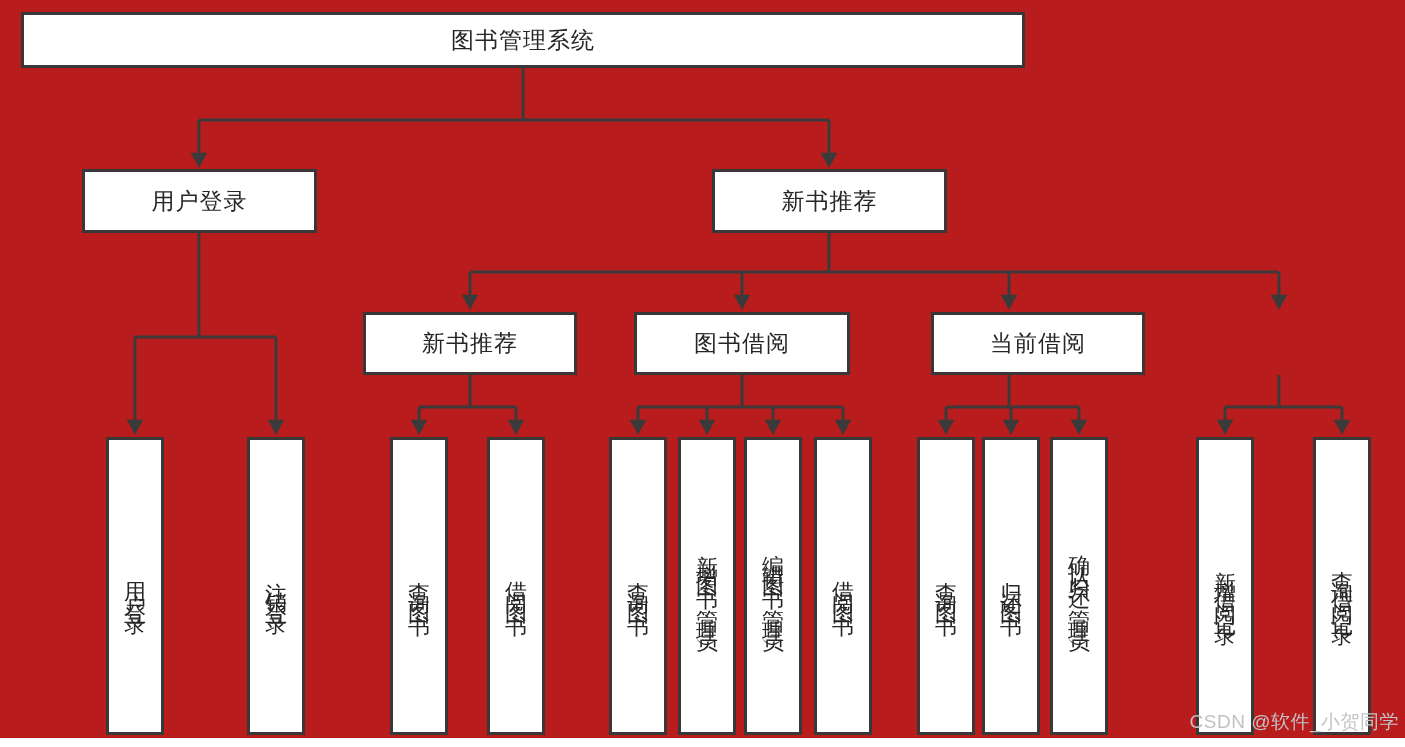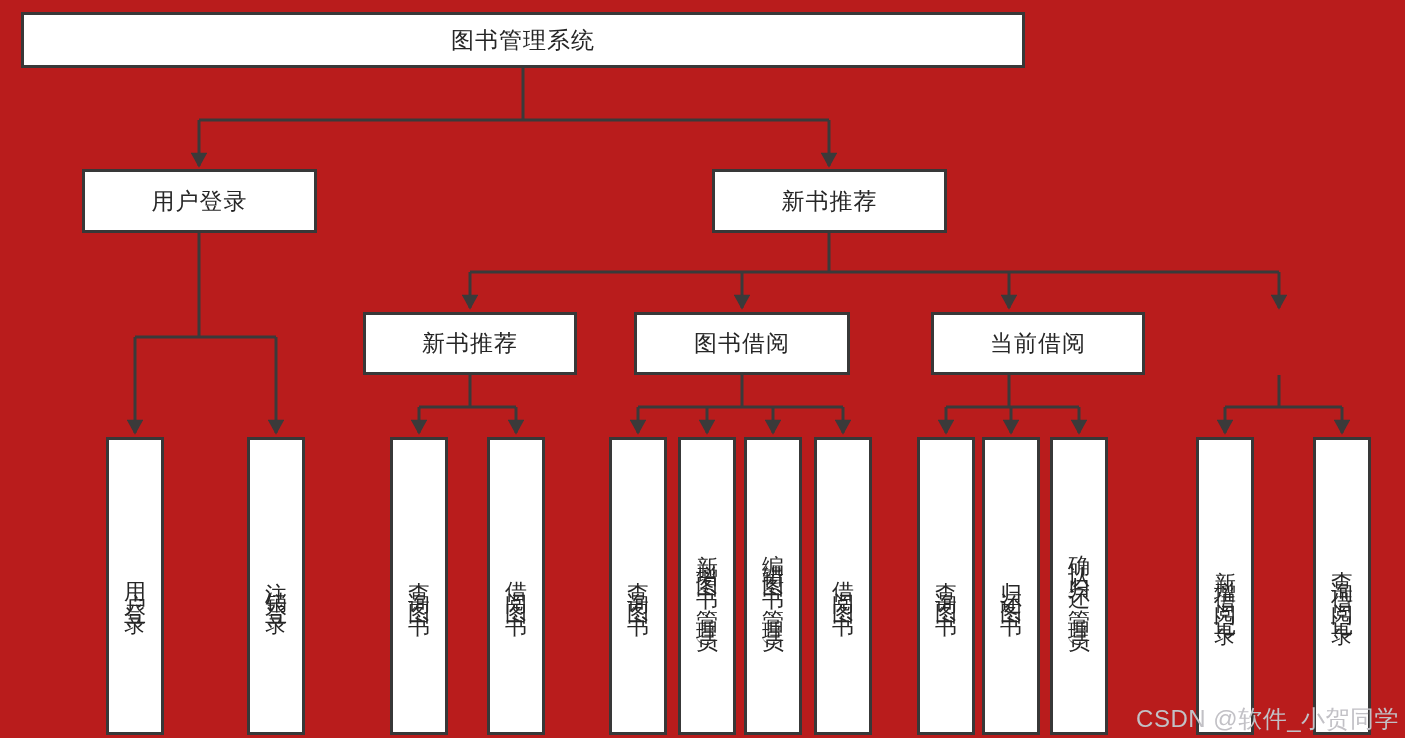--- a/index.html
+++ b/index.html
@@ -45,21 +45,21 @@
     text-orientation: mixed;
     font-size: 22px;
     letter-spacing: 11px;
     line-height: 1;
     white-space: nowrap;
   }
   .watermark {
     position: absolute;
     right: 6px;
     bottom: 3px;
-    font-size: 24px;
+    font-size: 19px;
     letter-spacing: 0.5px;
     color: #c2c1c6;
     z-index: 5;
   }
 </style>
 </head>
 <body>
 
 <div class="stage">
 

